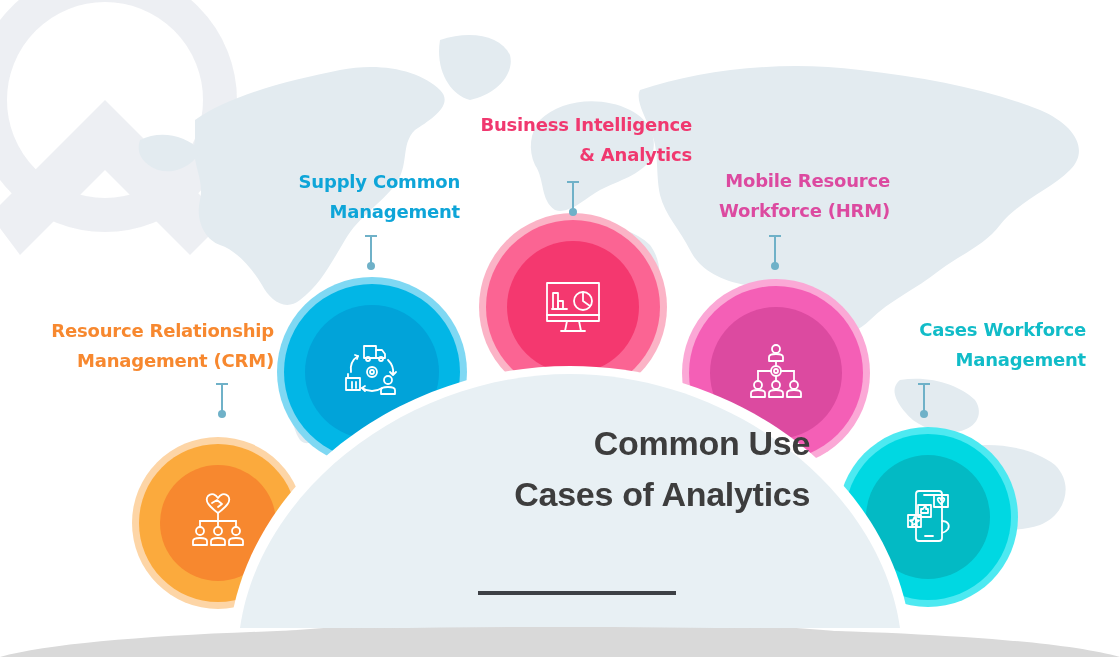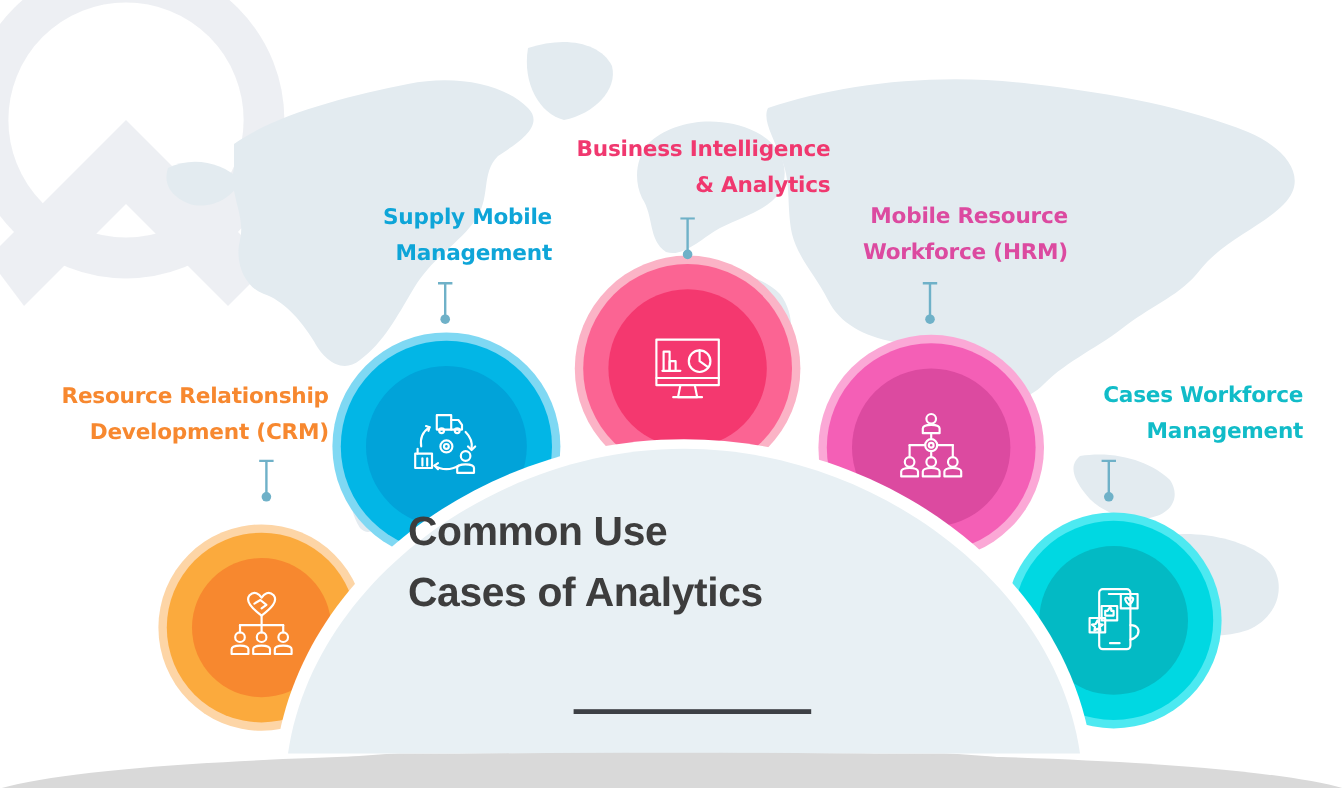--- a/index.html
+++ b/index.html
@@ -8,21 +8,21 @@
   .bg-map { position: absolute; left: 0; top: 0; width: 1120px; height: 657px; }
   .label { position: absolute; text-align: right; font-family: "DejaVu Sans", sans-serif; font-weight: bold; font-size: 18px; line-height: 30px; letter-spacing: -0.2px; white-space: nowrap; }
   .label span { display: block; }
   .connector { position: absolute; width: 14px; height: 36px; }
   .circle { position: absolute; border-radius: 50%; }
   .circle .ring { position: absolute; left: 0; top: 0; right: 0; bottom: 0; border-radius: 50%; }
   .circle .mid { position: absolute; left: 7px; top: 7px; right: 7px; bottom: 7px; border-radius: 50%; }
   .circle .inner { position: absolute; left: 28px; top: 28px; right: 28px; bottom: 28px; border-radius: 50%; }
   .circle .icon { position: absolute; left: 50%; top: 50%; transform: translate(-50%, -50%); width: 64px; height: 64px; }
   .dome { position: absolute; }
-  .title { position: absolute; left: 340px; top: 418px; width: 470px; text-align: left; font-family: "Liberation Sans", sans-serif; font-weight: bold; color: #3d3d3d; font-size: 34px; line-height: 51px; letter-spacing: -0.3px; }
+  .title { position: absolute; left: 340px; top: 418px; width: 470px; text-align: right; font-family: "Liberation Sans", sans-serif; font-weight: bold; color: #3d3d3d; font-size: 34px; line-height: 51px; letter-spacing: -0.3px; }
   .title span { display: block; }
   .title-underline { position: absolute; left: 478px; top: 591px; width: 198px; height: 4px; background: #3d4045; }
 </style>
 </head>
 <body>
 
 <div class="stage">
 
   <svg class="bg-map" viewBox="0 0 1120 657">
 
@@ -168,24 +168,24 @@
   </svg>
 
   <div class="title">
     <span>Common Use</span>
     <span>Cases of Analytics</span>
   </div>
   <div class="title-underline"></div>
 
   <div class="label" style="left:18px; top:316px; width:256px; color:#f7882f;">
     <span>Resource Relationship</span>
-    <span>Development (CRM)</span>
+    <span>Management (CRM)</span>
   </div>
   <div class="label" style="left:282px; top:167px; width:178px; color:#0ea5d8;">
-    <span>Supply Mobile</span>
+    <span>Supply Common</span>
     <span>Management</span>
   </div>
   <div class="label" style="left:450px; top:110px; width:242px; color:#f0386f;">
     <span>Business Intelligence</span>
     <span>&amp; Analytics</span>
   </div>
   <div class="label" style="left:660px; top:166px; width:230px; color:#dc4aa0;">
     <span>Mobile Resource</span>
     <span>Workforce (HRM)</span>
   </div>

